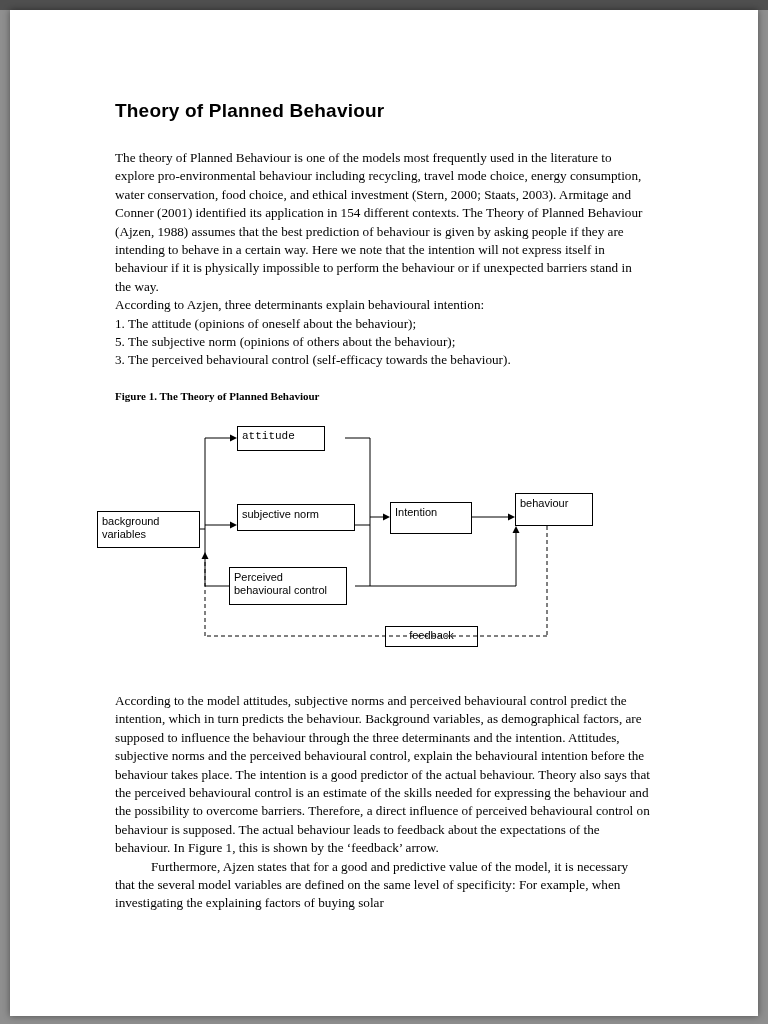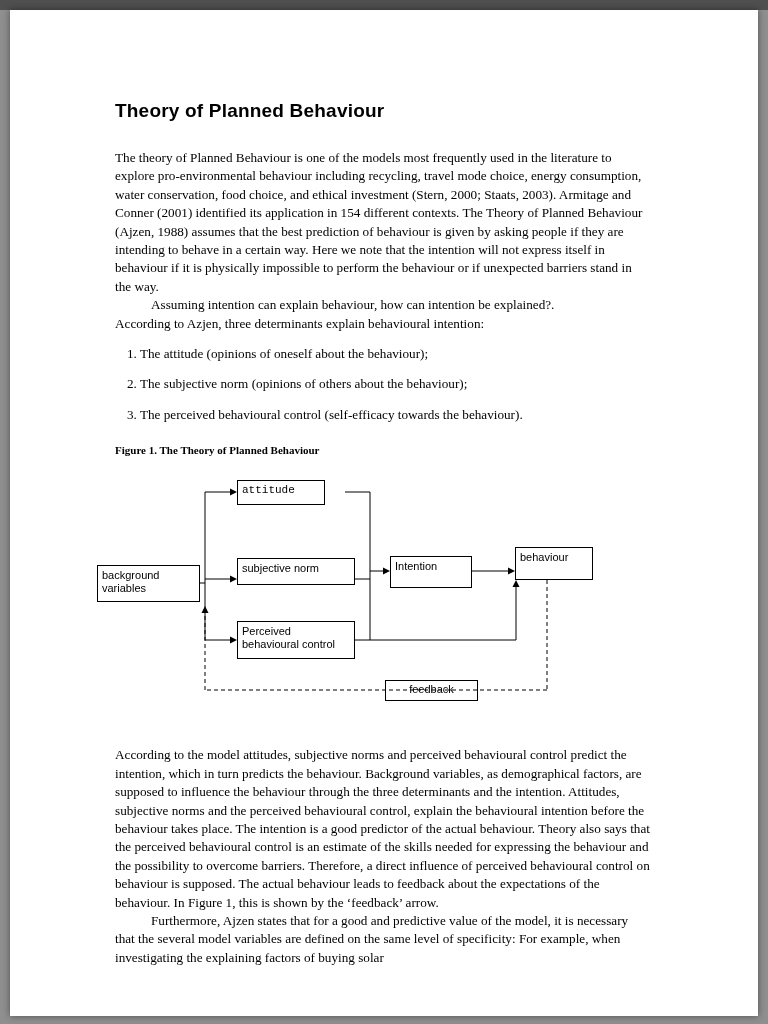--- a/index.html
+++ b/index.html
@@ -19,21 +19,21 @@
     position:absolute;top:10px;left:10px;width:748px;height:1006px;
     background:var(--page-bg);box-shadow:0 0 7px rgba(0,0,0,0.45);
   }
   .content{padding:90px 108px 0 105px;box-sizing:border-box;}
   .doc-title{
     font-family:"Liberation Sans", sans-serif;font-weight:bold;
     font-size:19px;margin:0 0 27px 0;letter-spacing:.2px;
   }
   .body-text{font-size:13.2px;line-height:18.4px;margin:0;}
   .indent{text-indent:36px;}
-  .list-line{font-size:13.2px;line-height:18.4px;margin:12px;}
+  .list-line{font-size:13.2px;line-height:18.4px;margin:0;}
   .figure-caption{
     font-weight:bold;font-size:11px;line-height:14px;margin:19px 0 0 0;
   }
   .p-after-diagram{margin-top:32px;}
   
   .diagram{
     position:relative;width:556px;height:240px;margin:17px 0 0 -18px;
     font-family:"Liberation Sans", sans-serif;font-size:11px;line-height:13px;
   }
   .diagram svg{position:absolute;top:0;left:0;}
@@ -50,25 +50,24 @@
 <body>
 
 <div class="top-bar"></div>
 
 <div class="page">
   <div class="content">
 
     <h1 class="doc-title">Theory of Planned Behaviour</h1>
 
     <p class="body-text">The theory of Planned Behaviour is one of the models most frequently used in the literature to explore pro-environmental behaviour including recycling, travel mode choice, energy consumption, water conservation, food choice, and ethical investment (Stern, 2000; Staats, 2003). Armitage and Conner (2001) identified its application in 154 different contexts. The Theory of Planned Behaviour (Ajzen, 1988) assumes that the best prediction of behaviour is given by asking people if they are intending to behave in a certain way. Here we note that the intention will not express itself in behaviour if it is physically impossible to perform the behaviour or if unexpected barriers stand in the way.</p>
-    <p class="body-text indent">Assuming intention can explain behaviour, how can intention be explained?.</p>
     <p class="body-text">According to Azjen, three determinants explain behavioural intention:</p>
 
     <div class="list-line">1. The attitude (opinions of oneself about the behaviour);</div>
-    <div class="list-line">2. The subjective norm (opinions of others about the behaviour);</div>
+    <div class="list-line">5. The subjective norm (opinions of others about the behaviour);</div>
     <div class="list-line">3. The perceived behavioural control (self-efficacy towards the behaviour).</div>
 
     <p class="figure-caption">Figure 1. The Theory of Planned Behaviour</p>
 
     <div class="diagram">
       <svg width="556" height="240" viewBox="0 0 556 240">
 
         <g>
           <path class="stroke" d="M108,18 V166"></path>
           <path class="stroke" d="M108,18 H133"></path>
@@ -103,21 +102,21 @@
           <polygon class="arrow" points="133,162.5 140,166 133,169.5"></polygon>
           <polygon class="arrow" points="286,93.5 293,97 286,100.5"></polygon>
           <polygon class="arrow" points="411,93.5 418,97 411,100.5"></polygon>
           <polygon class="arrow" points="415.5,113 419,106 422.5,113"></polygon>
           <polygon class="arrow" points="104.5,139 108,132 111.5,139"></polygon>
         </g>
       </svg>
 
       <div class="dbox" style="left:140px;top:6px;width:88px;height:25px;font-family:Liberation Mono, monospace;">attitude</div>
       <div class="dbox" style="left:140px;top:84px;width:118px;height:27px;">subjective norm</div>
-      <div class="dbox" style="left:140px;top:147px;width:118px;height:38px;">Perceived behavioural control</div>
+      <div class="dbox" style="left:132px;top:147px;width:118px;height:38px;">Perceived behavioural control</div>
       <div class="dbox" style="left:0px;top:91px;width:103px;height:37px;">background variables</div>
       <div class="dbox" style="left:293px;top:82px;width:82px;height:32px;">Intention</div>
       <div class="dbox" style="left:418px;top:73px;width:78px;height:33px;">behaviour</div>
       <div class="dbox transparent" style="left:288px;top:206px;width:93px;height:21px;">feedback</div>
     </div>
 
     <p class="body-text p-after-diagram">According to the model attitudes, subjective norms and perceived behavioural control predict the intention, which in turn predicts the behaviour. Background variables, as demographical factors, are supposed to influence the behaviour through the three determinants and the intention. Attitudes, subjective norms and the perceived behavioural control, explain the behavioural intention before the behaviour takes place. The intention is a good predictor of the actual behaviour. Theory also says that the perceived behavioural control is an estimate of the skills needed for expressing the behaviour and the possibility to overcome barriers. Therefore, a direct influence of perceived behavioural control on behaviour is supposed. The actual behaviour leads to feedback about the expectations of the behaviour. In Figure 1, this is shown by the ‘feedback’ arrow.</p>
     <p class="body-text indent">Furthermore, Ajzen states that for a good and predictive value of the model, it is necessary that the several model variables are defined on the same level of specificity: For example, when investigating the explaining factors of buying solar</p>
 
   </div>

